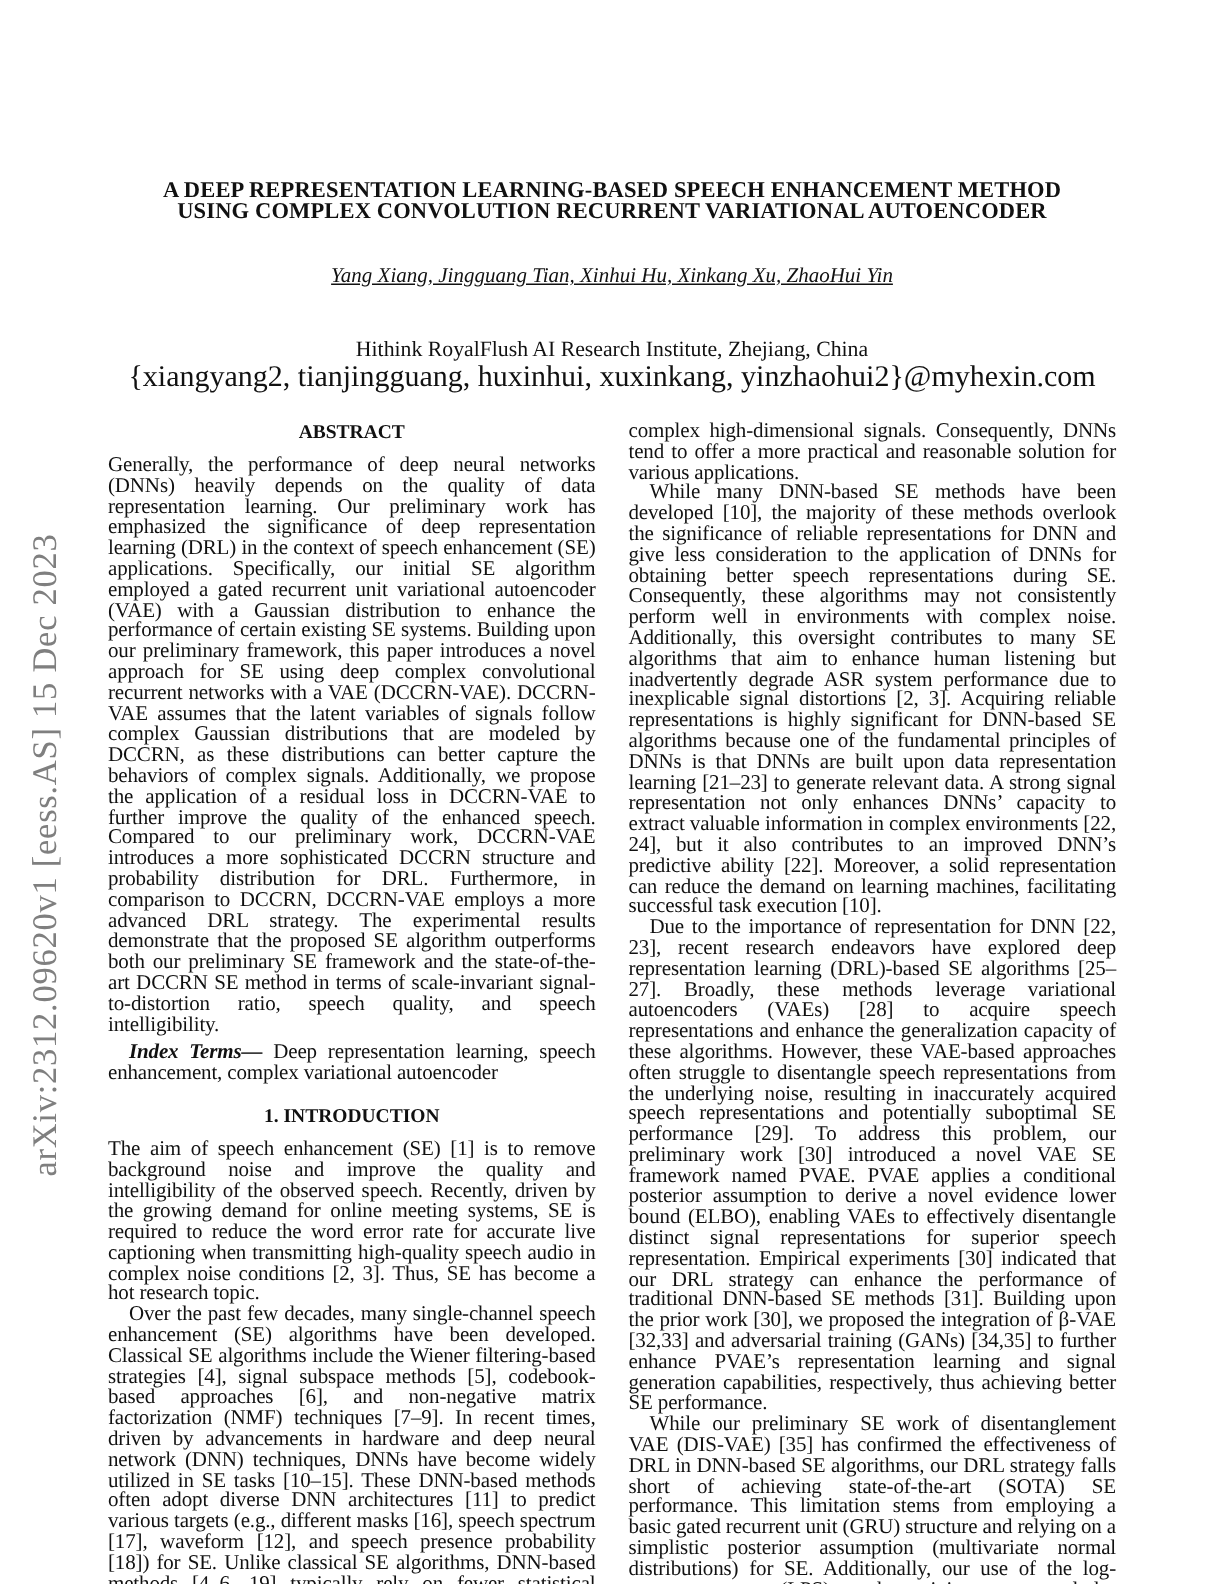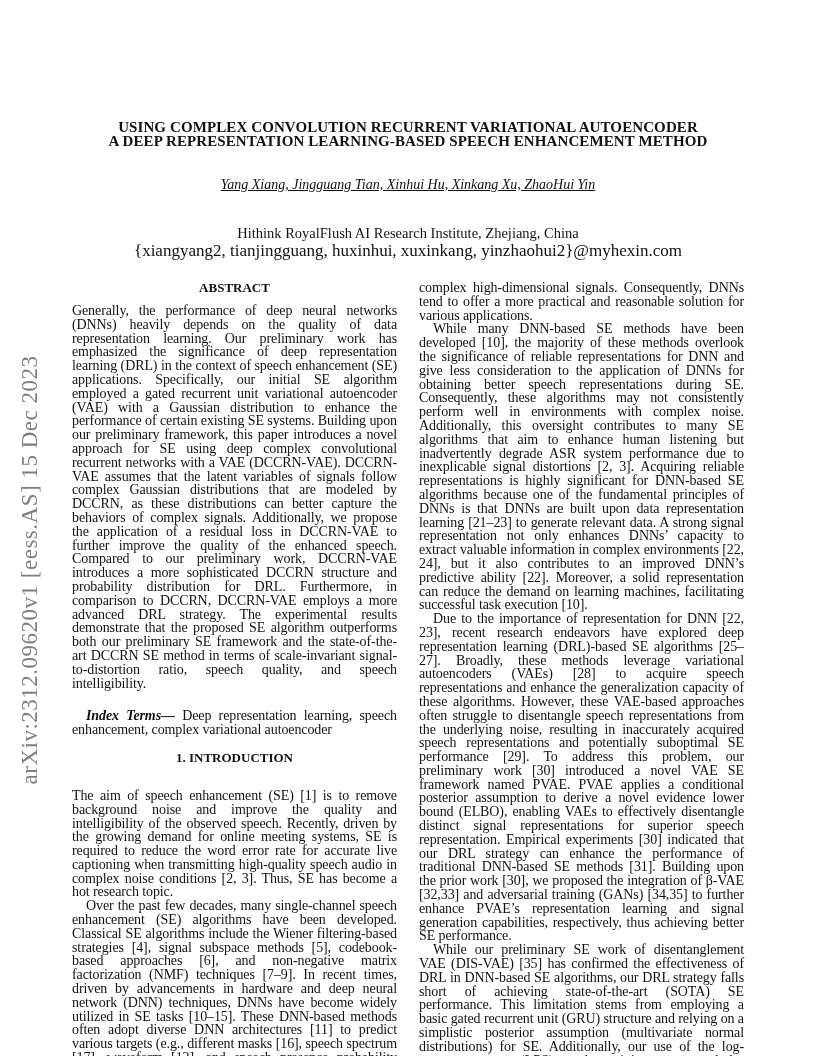--- a/index.html
+++ b/index.html
@@ -48,67 +48,67 @@
     font-size: 14px;
     line-height: 15px;
     text-decoration: underline;
   }
   .affiliation {
     margin-top: 32px;
     font-size: 14.5px;
     line-height: 18px;
   }
   .email {
-    font-size: 17px;
+    font-size: 20px;
     line-height: 18px;
   }
   
   .col {
     position: absolute;
     top: 281px;
     width: 325px;
   }
   .col.left  { left: 72px; }
   .col.right { left: 419px; }
   .sec-heading {
     text-align: center;
     font-weight: bold;
     font-size: 13px;
     line-height: 14px;
     margin: 0 0 9px 0;
   }
   .sec-heading.intro {
-    margin: 14px 0 24px 0;
+    margin: 14px 0 9px 0;
   }
   .body-text {
     margin: 0;
     font-size: 14px;
     line-height: 13.8px;
     letter-spacing: -0.1px;
     text-align: justify;
     hyphens: auto;
     -webkit-hyphens: auto;
   }
   .body-text.indent { text-indent: 14px; font-family: Liberation Serif, serif; }
-  .idx { margin-top: 19px; }
+  .idx { margin-top: 5px; }
   .it-label {
     font-weight: bold;
     font-style: italic;
   }
 </style>
 </head>
 <body>
 
 <div class="page">
 
   <div class="watermark">arXiv:2312.09620v1  [eess.AS]  15 Dec 2023</div>
 
   <div class="header">
+    <div class="title-line">A DEEP REPRESENTATION LEARNING-BASED SPEECH ENHANCEMENT METHOD</div>
     <div class="title-line">USING COMPLEX CONVOLUTION RECURRENT VARIATIONAL AUTOENCODER</div>
-    <div class="title-line">A DEEP REPRESENTATION LEARNING-BASED SPEECH ENHANCEMENT METHOD</div>
     <div class="authors">Yang Xiang, Jingguang Tian, Xinhui Hu, Xinkang Xu, ZhaoHui Yin</div>
     <div class="affiliation">Hithink RoyalFlush AI Research Institute, Zhejiang, China</div>
     <div class="email">{xiangyang2, tianjingguang, huxinhui, xuxinkang, yinzhaohui2}@myhexin.com</div>
   </div>
 
   <div class="col left">
     <div class="sec-heading">ABSTRACT</div>
     <p class="body-text">Generally, the performance of deep neural networks (DNNs) heavily depends on the quality of data representation learning. Our preliminary work has emphasized the significance of deep representation learning (DRL) in the context of speech enhancement (SE) applications. Specifically, our initial SE algorithm employed a gated recurrent unit variational autoencoder (VAE) with a Gaussian distribution to enhance the performance of certain existing SE systems. Building upon our preliminary framework, this paper introduces a novel approach for SE using deep complex convolutional recurrent networks with a VAE (DCCRN-VAE). DCCRN-VAE assumes that the latent variables of signals follow complex Gaussian distributions that are modeled by DCCRN, as these distributions can better capture the behaviors of complex signals. Additionally, we propose the application of a residual loss in DCCRN-VAE to further improve the quality of the enhanced speech. Compared to our preliminary work, DCCRN-VAE introduces a more sophisticated DCCRN structure and probability distribution for DRL. Furthermore, in comparison to DCCRN, DCCRN-VAE employs a more advanced DRL strategy. The experimental results demonstrate that the proposed SE algorithm outperforms both our preliminary SE framework and the state-of-the-art DCCRN SE method in terms of scale-invariant signal-to-distortion ratio, speech quality, and speech intelligibility.</p>
     <p class="body-text indent idx">
       <span class="it-label">Index Terms—</span><span> Deep representation learning, speech enhancement, complex variational autoencoder</span>

